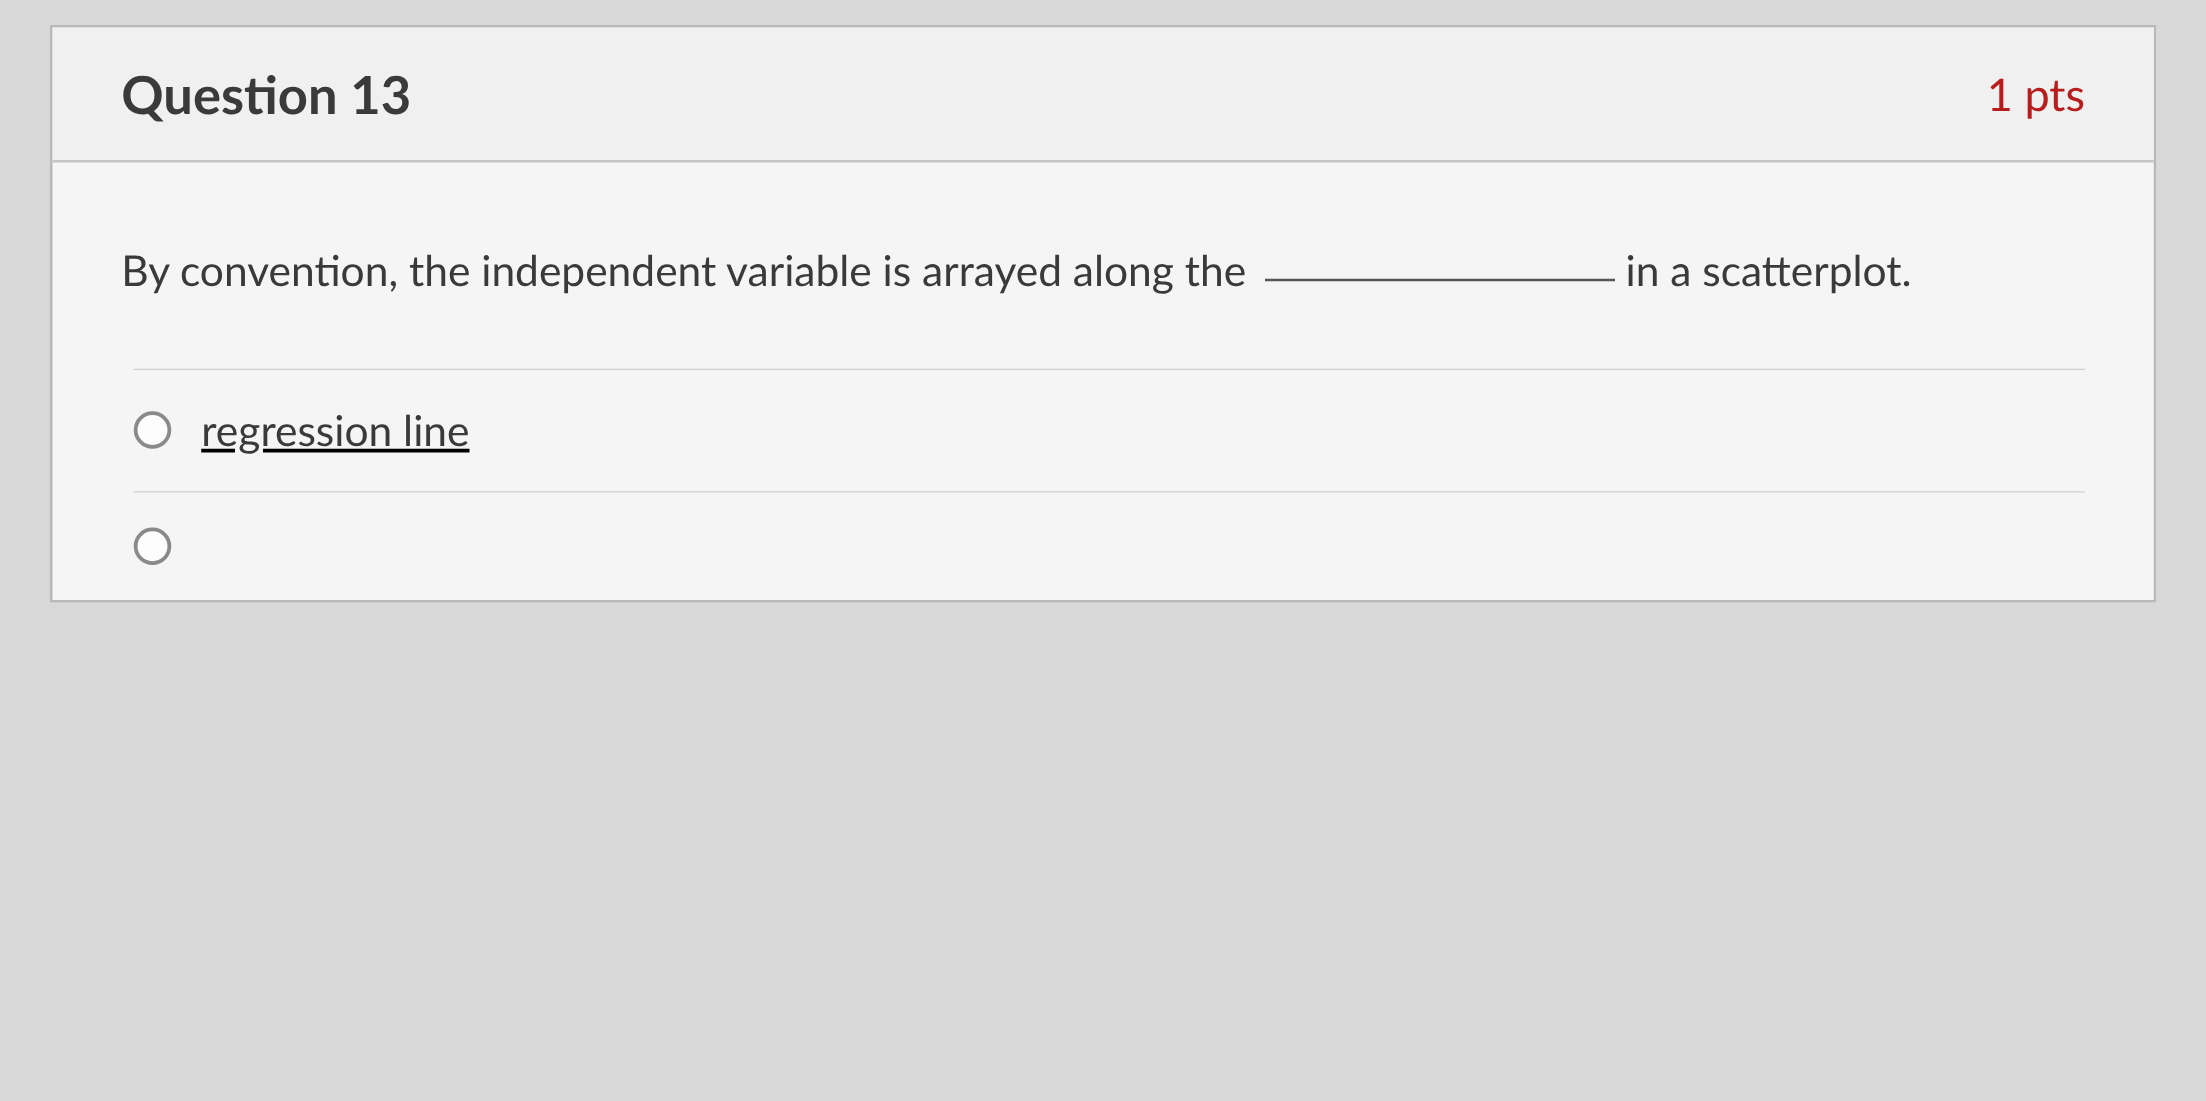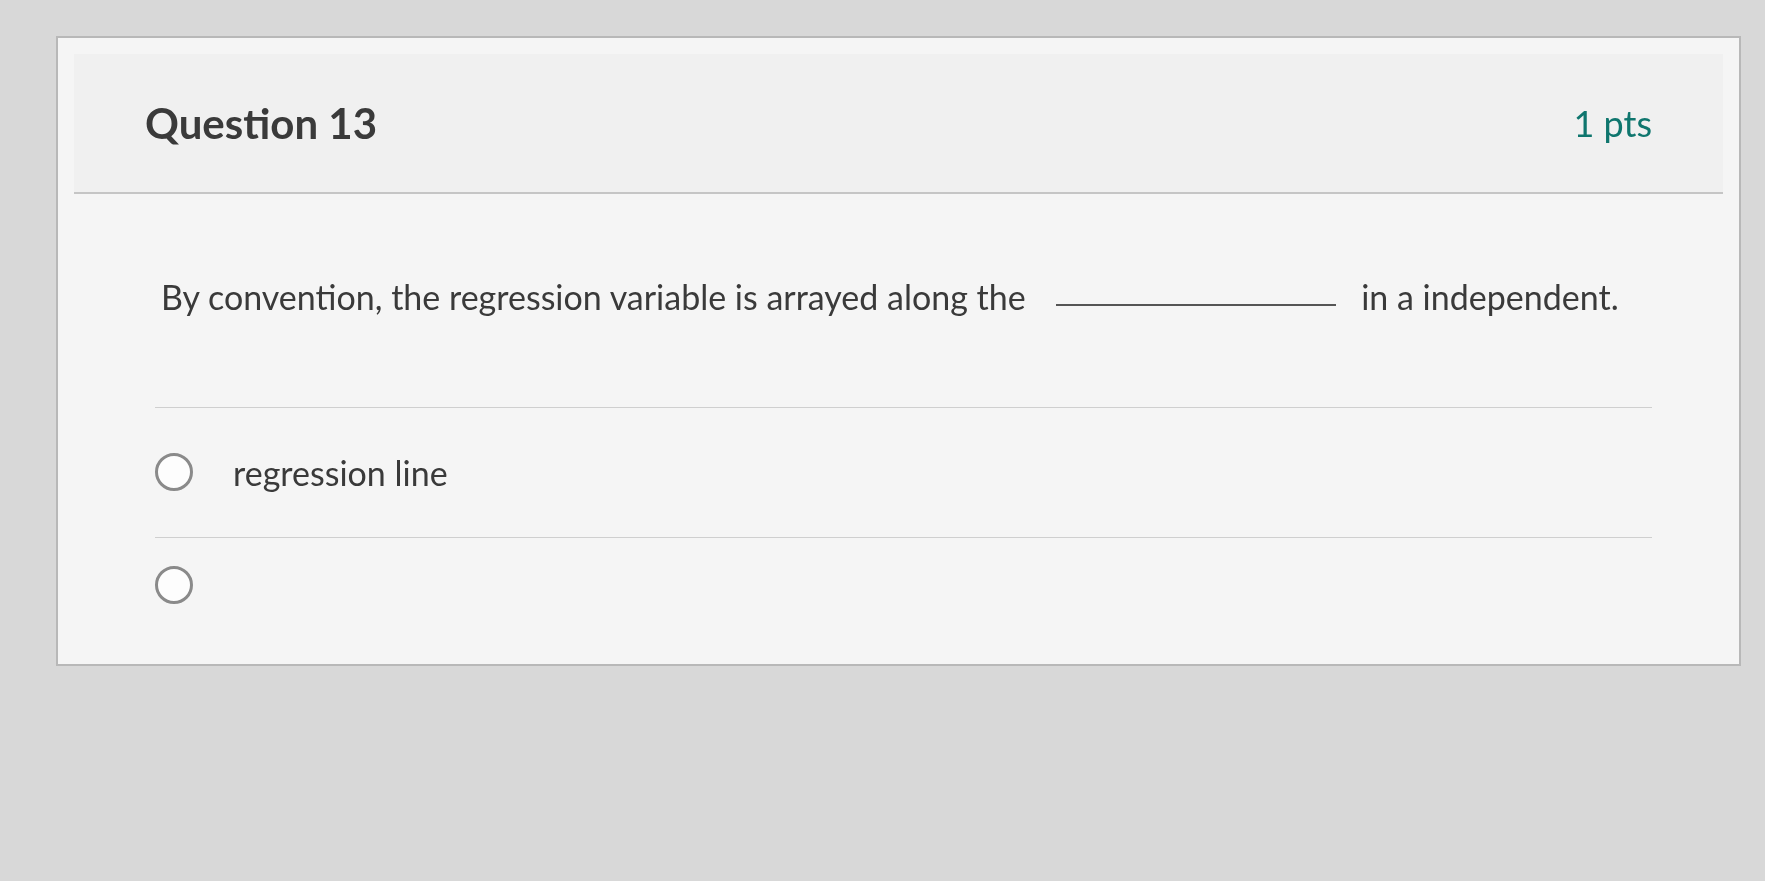--- a/index.html
+++ b/index.html
@@ -1,17 +1,17 @@
 <!DOCTYPE html>
 <html><head>
   <meta charset="utf-8">
   <style>
     * {
       margin: 0;
-      padding: 16px;
+      padding: 0;
       box-sizing: border-box;
     }
     body {
       font-family: "Lato", "Helvetica Neue", Helvetica, Arial, sans-serif;
       background: #d8d8d8;
       padding: 20px 40px;
       width: 1765px;
       height: 881px;
     }
     .question-card {
@@ -30,21 +30,21 @@
       background: #f0f0f0;
     }
     .question-title {
       font-size: 42px;
       font-weight: 700;
       color: #3a3a3a;
     }
     .question-points {
       font-size: 36px;
       font-weight: 400;
-      color: #0f766e;
+      color: #b91c1c;
     }
     .question-body {
       padding: 55px 55px 0 55px;
     }
     .question-text {
       font-size: 34px;
       color: #3a3a3a;
       line-height: 1.9;
       margin-bottom: 45px;
     }
@@ -52,20 +52,21 @@
       display: inline-block;
       border-bottom: 2px solid #555;
       width: 280px;
       margin-left: 6px;
       vertical-align: baseline;
       position: relative;
       top: -4px;
     }
     .options {
       margin-left: 10px;
+      text-decoration: underline;
     }
     .option-row {
       display: flex;
       align-items: center;
       padding: 28px 0;
       border-top: 1px solid #cfcfcf;
       font-size: 34px;
       color: #3a3a3a;
       cursor: pointer;
     }
@@ -88,22 +89,22 @@
 </head>
 <body>
 
 <div class="question-card">
   <div class="question-header">
     <div class="question-title">Question 13</div>
     <div class="question-points">1 pts</div>
   </div>
   <div class="question-body">
     <div class="question-text">
-      <span>By convention, the regression variable is arrayed along the </span><span class="blank-line"></span>
-      <span> in a independent.</span>
+      <span>By convention, the independent variable is arrayed along the </span><span class="blank-line"></span>
+      <span> in a scatterplot.</span>
     </div>
     <div class="options">
       <div class="option-row">
         <span class="radio-circle"></span>
         <span class="option-label">regression line</span>
       </div>
       <div class="option-row">
         <span class="radio-circle"></span>
       </div>
     </div>

